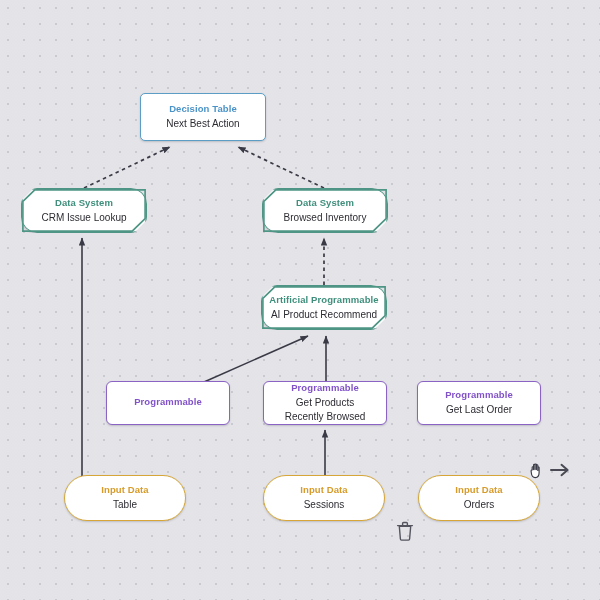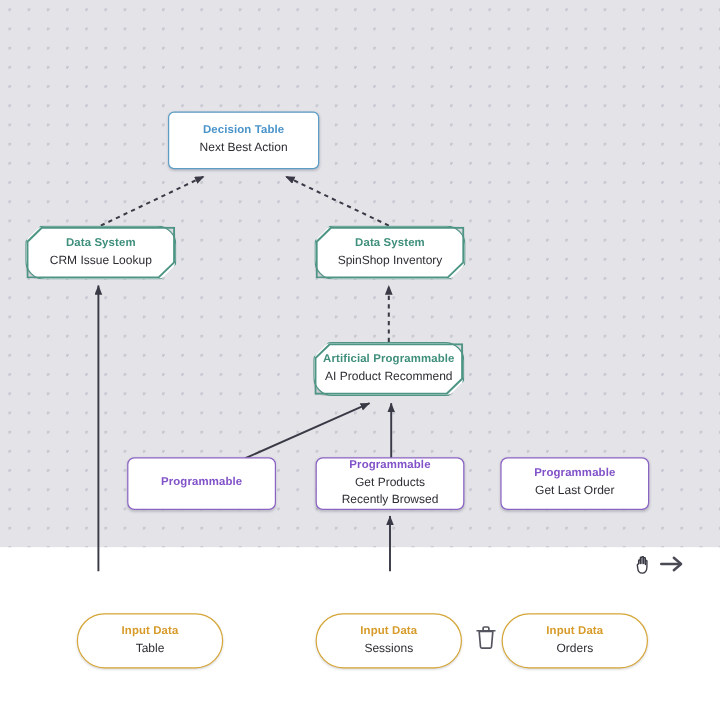--- a/index.html
+++ b/index.html
@@ -7,21 +7,21 @@
     padding: 0;
     width: 600px;
     height: 600px;
     overflow: hidden;
     font-family: "Liberation Sans", sans-serif;
   }
 
   #canvas {
     position: relative;
     width: 600px;
-    height: 456px;
+    height: 600px;
     background-color: #e3e3e8;
     background-image:
       radial-gradient(circle at 1px 1px, #c9c9d2 1.2px, transparent 1.3px);
     background-size: 16px 16px;
     background-position: 7px 7px;
   }
 
   
   #edges {
     position: absolute;
@@ -92,21 +92,20 @@
   .node.programmable {
     border: 1.6px solid #8b63c4;
     border-radius: 6px;
   }
   .node.programmable .type { color: #8152c8; }
 
   
   .node.inputdata {
     border: 1.8px solid #d6a738;
     border-radius: 999px;
-    margin-top: 36px;
   }
   .node.inputdata .type { color: #d79b29; }
 
   
   .float-icon {
     position: absolute;
     color: #55555f;
     display: flex;
     align-items: center;
     justify-content: center;
@@ -168,21 +167,21 @@
   <div class="node notched" style="left:21px; top:188px; width:126px; height:45px;">
     <div class="type">Data System</div>
     <div class="title">CRM Issue Lookup</div>
     <svg class="notch-shape" viewBox="0 0 126 45" preserveAspectRatio="none">
       <path d="M13,0.9 L125.1,0.9 L125.1,31 L112,44.1 L0.9,44.1 L0.9,13 Z" fill="none" stroke="#4e9585" stroke-width="1.7"></path>
     </svg>
   </div>
 
   <div class="node notched" style="left:262px; top:188px; width:126px; height:45px;">
     <div class="type">Data System</div>
-    <div class="title">SpinShop Inventory</div>
+    <div class="title">Browsed Inventory</div>
     <svg class="notch-shape" viewBox="0 0 126 45" preserveAspectRatio="none">
       <path d="M13,0.9 L125.1,0.9 L125.1,31 L112,44.1 L0.9,44.1 L0.9,13 Z" fill="none" stroke="#4e9585" stroke-width="1.7"></path>
     </svg>
   </div>
 
   <div class="node notched" style="left:261px; top:285px; width:126px; height:45px;">
     <div class="type">Artificial Programmable</div>
     <div class="title">AI Product Recommend</div>
     <svg class="notch-shape" viewBox="0 0 126 45" preserveAspectRatio="none">
       <path d="M13,0.9 L125.1,0.9 L125.1,31 L112,44.1 L0.9,44.1 L0.9,13 Z" fill="none" stroke="#4e9585" stroke-width="1.7"></path>

